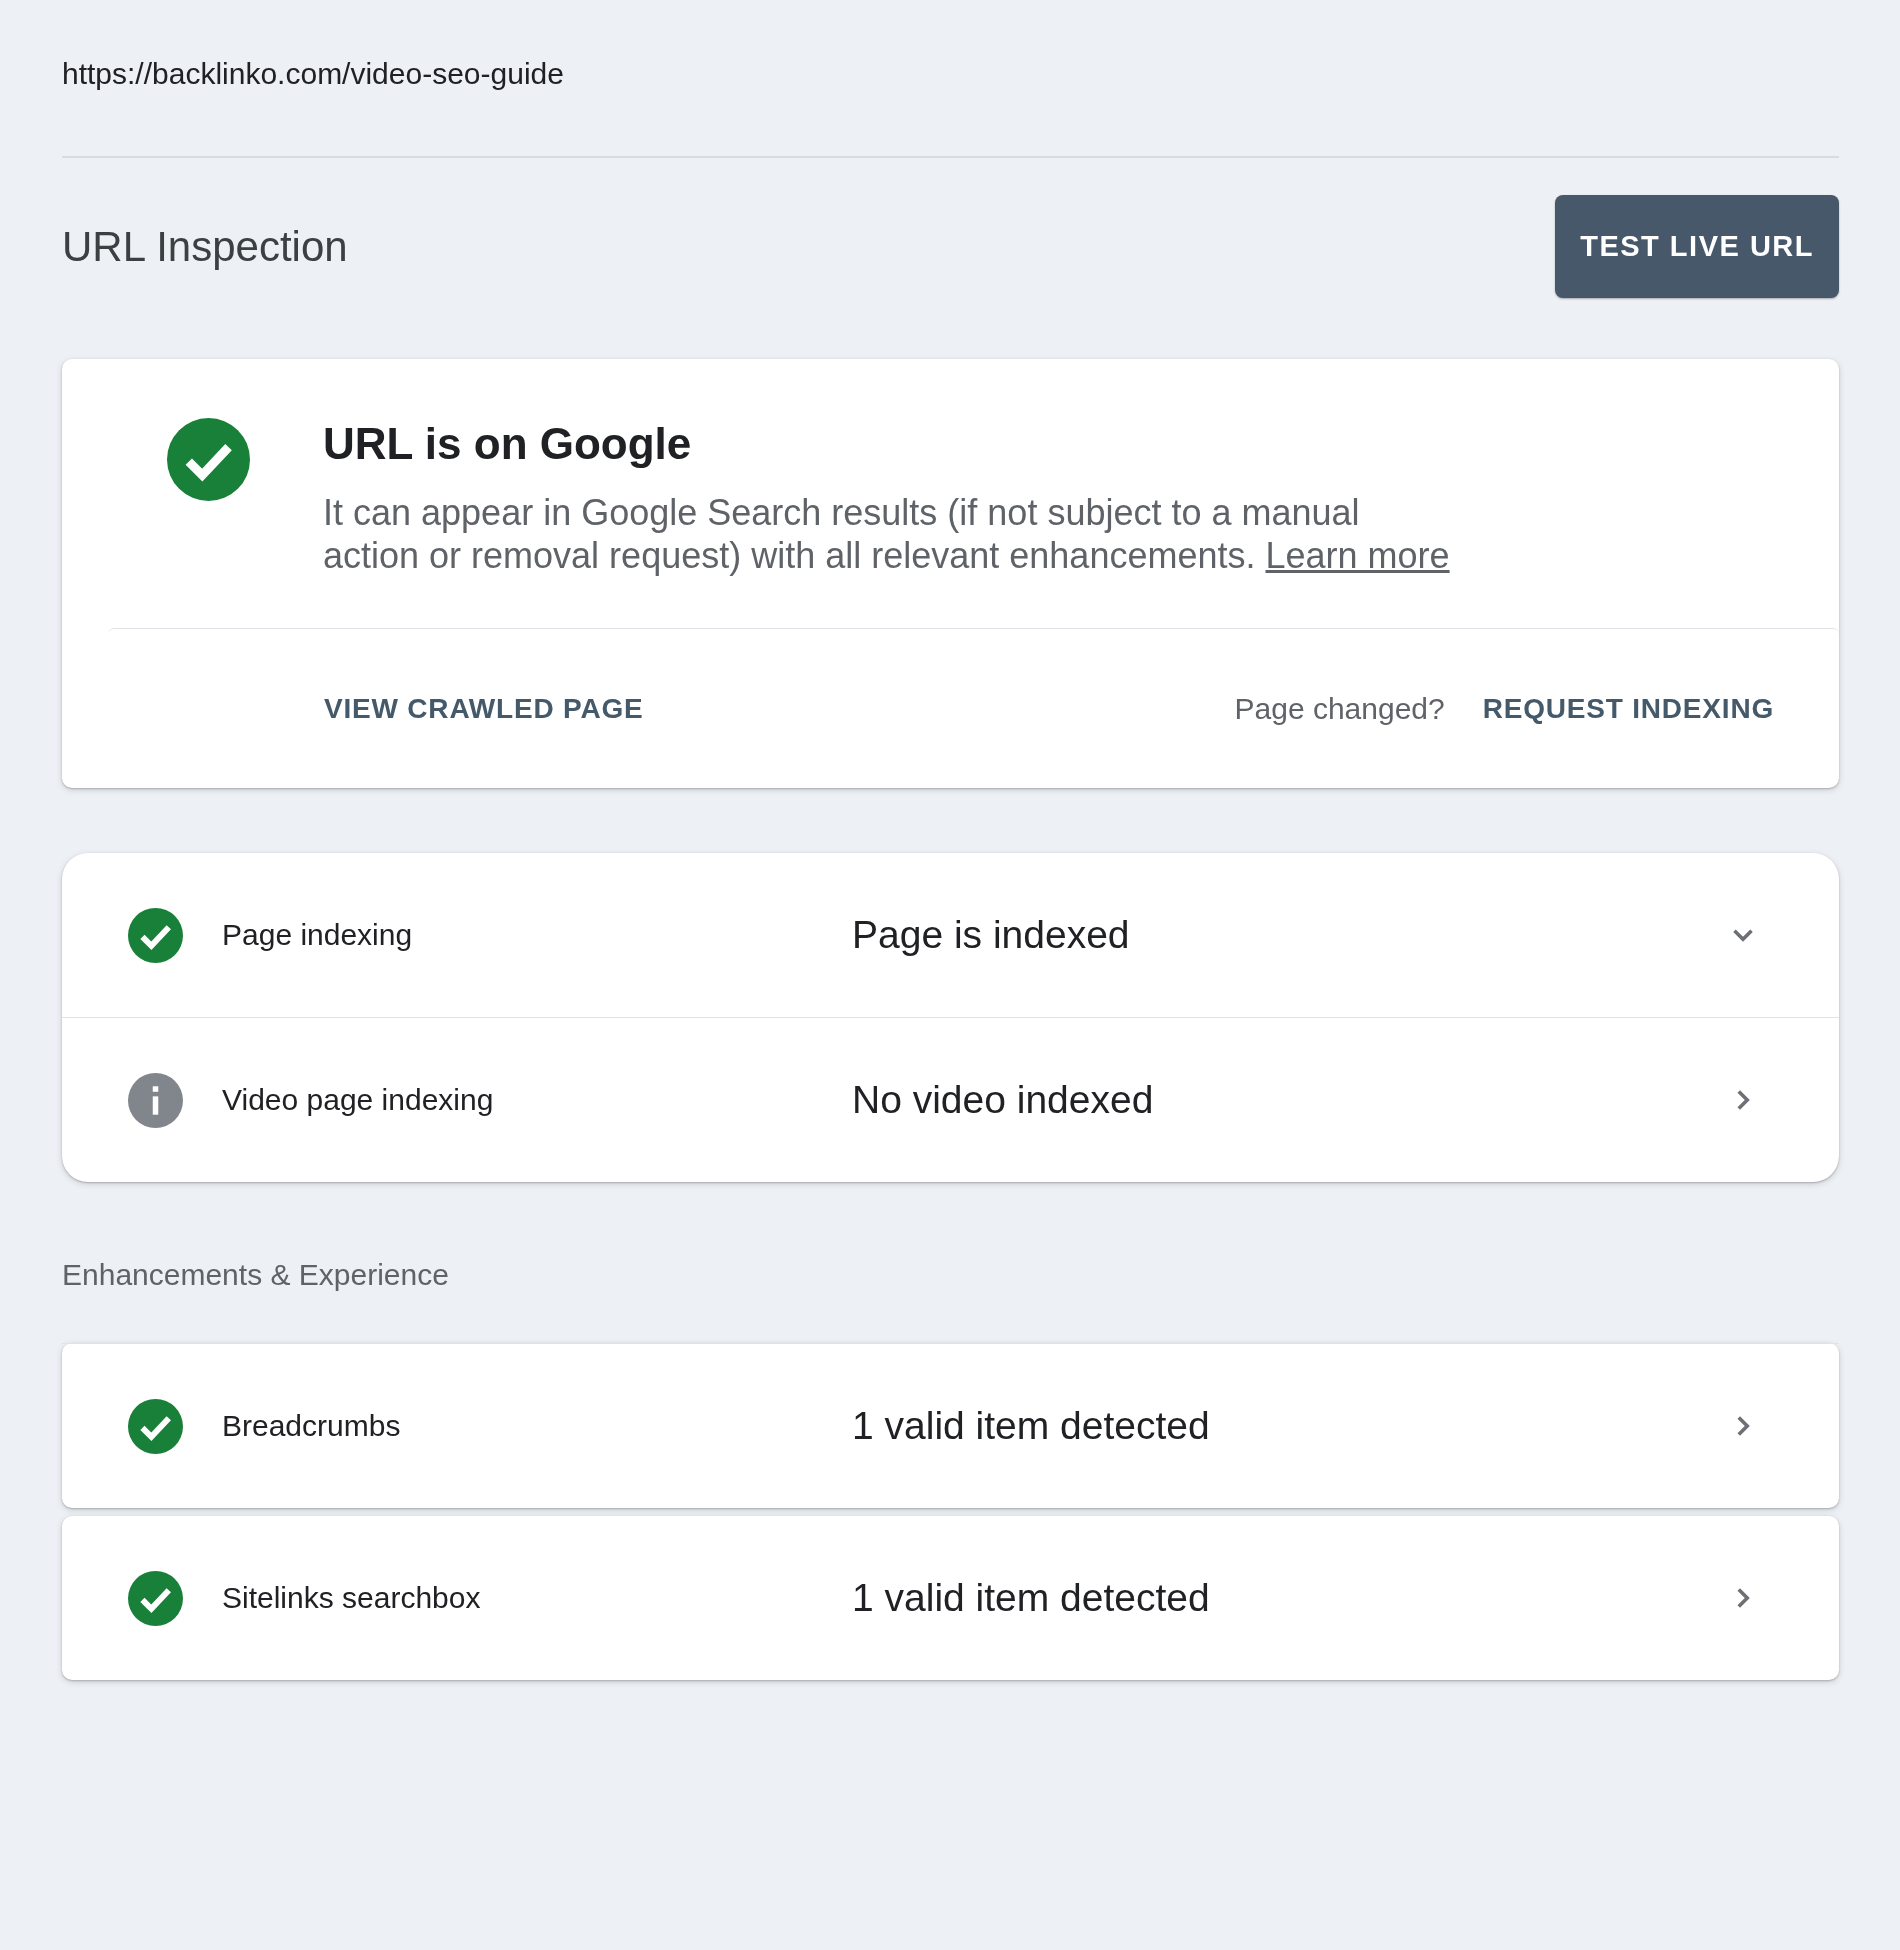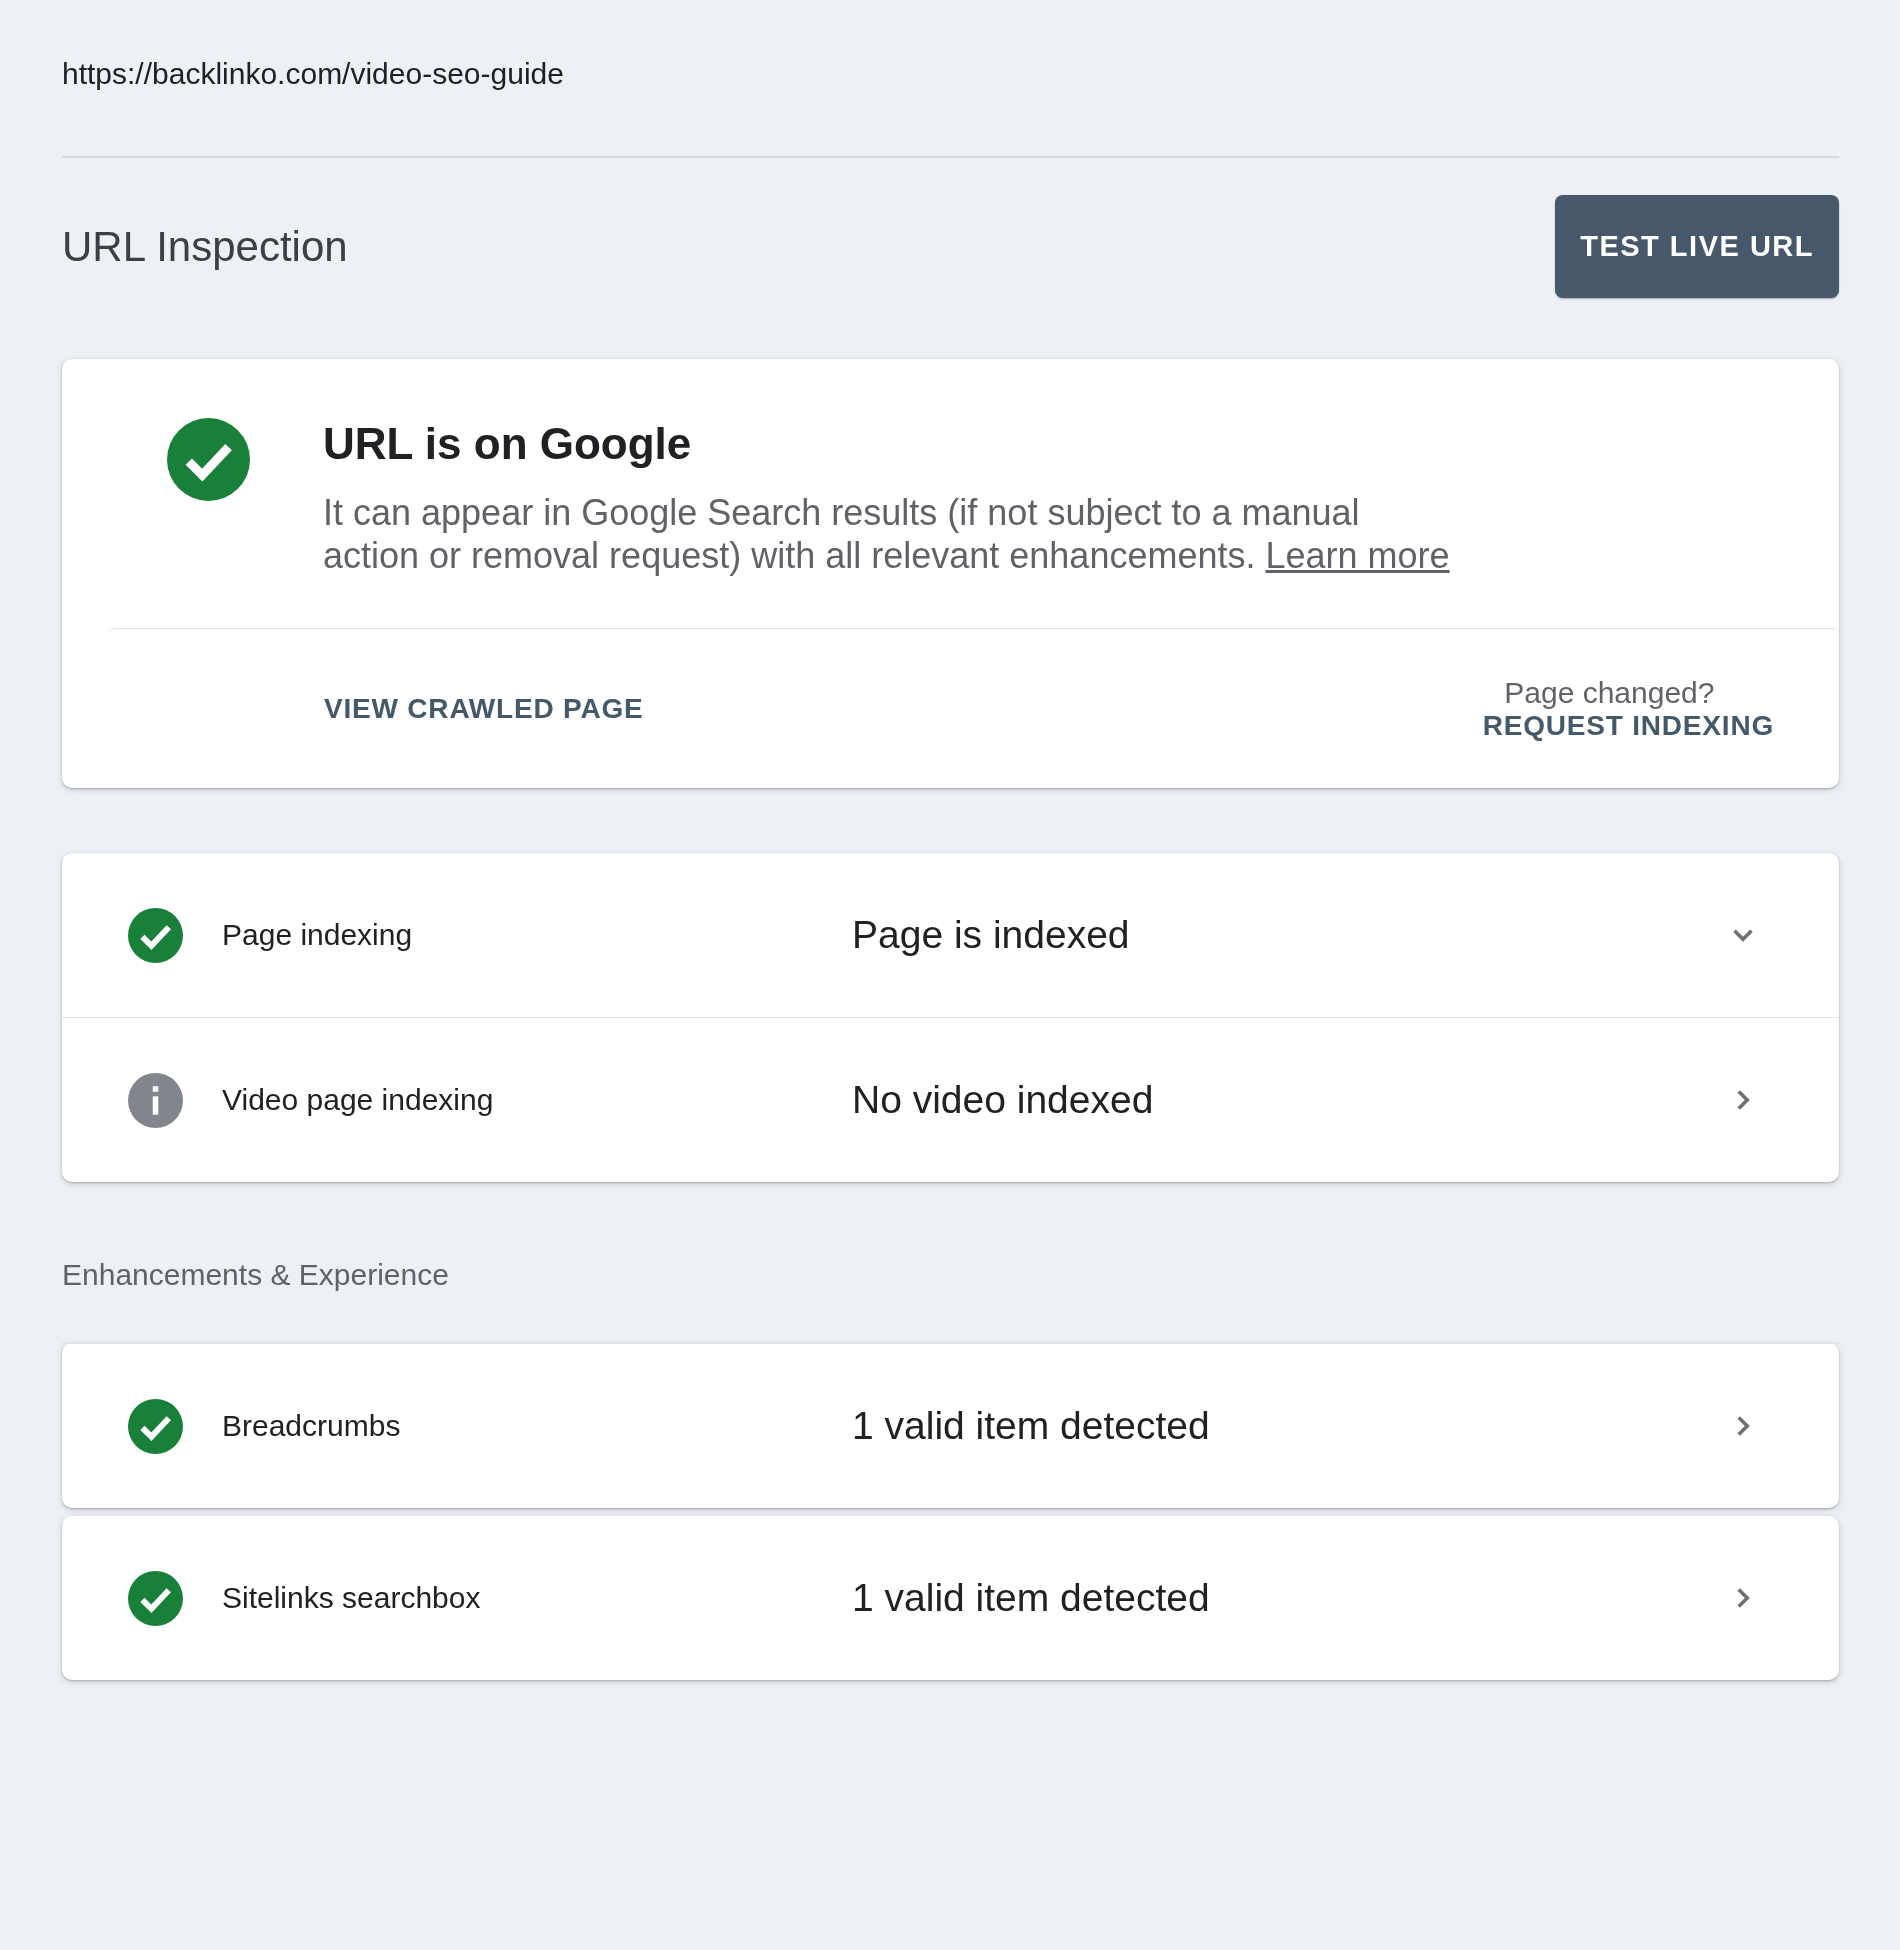--- a/index.html
+++ b/index.html
@@ -112,28 +112,28 @@
   .action-link{
     font-size:28px;
     font-weight:bold;
     letter-spacing:0.8px;
     color:var(--action-slate);
     cursor:pointer;
     background:none;border:none;
     font-family:"Liberation Sans", sans-serif;
     padding:0;
   }
-  .footer-right{display:flex;align-items:center;flex-direction:column;}
+  .footer-right{display:flex;align-items:center;}
   .page-changed{
     font-size:30px;
     color:var(--text-grey);
     margin-right:38px;
   }
 
-  .card-rows{margin-top:65px;}
+  .card-rows{margin-top:65px;border-radius:26px;}
   .status-row{
     height:164px;
     display:flex;
     align-items:center;
     padding:0 79px 0 66px;
     cursor:pointer;
   }
   .row-divider{
     border:none;height:0;margin:0;
     border-bottom:1px solid var(--divider);

